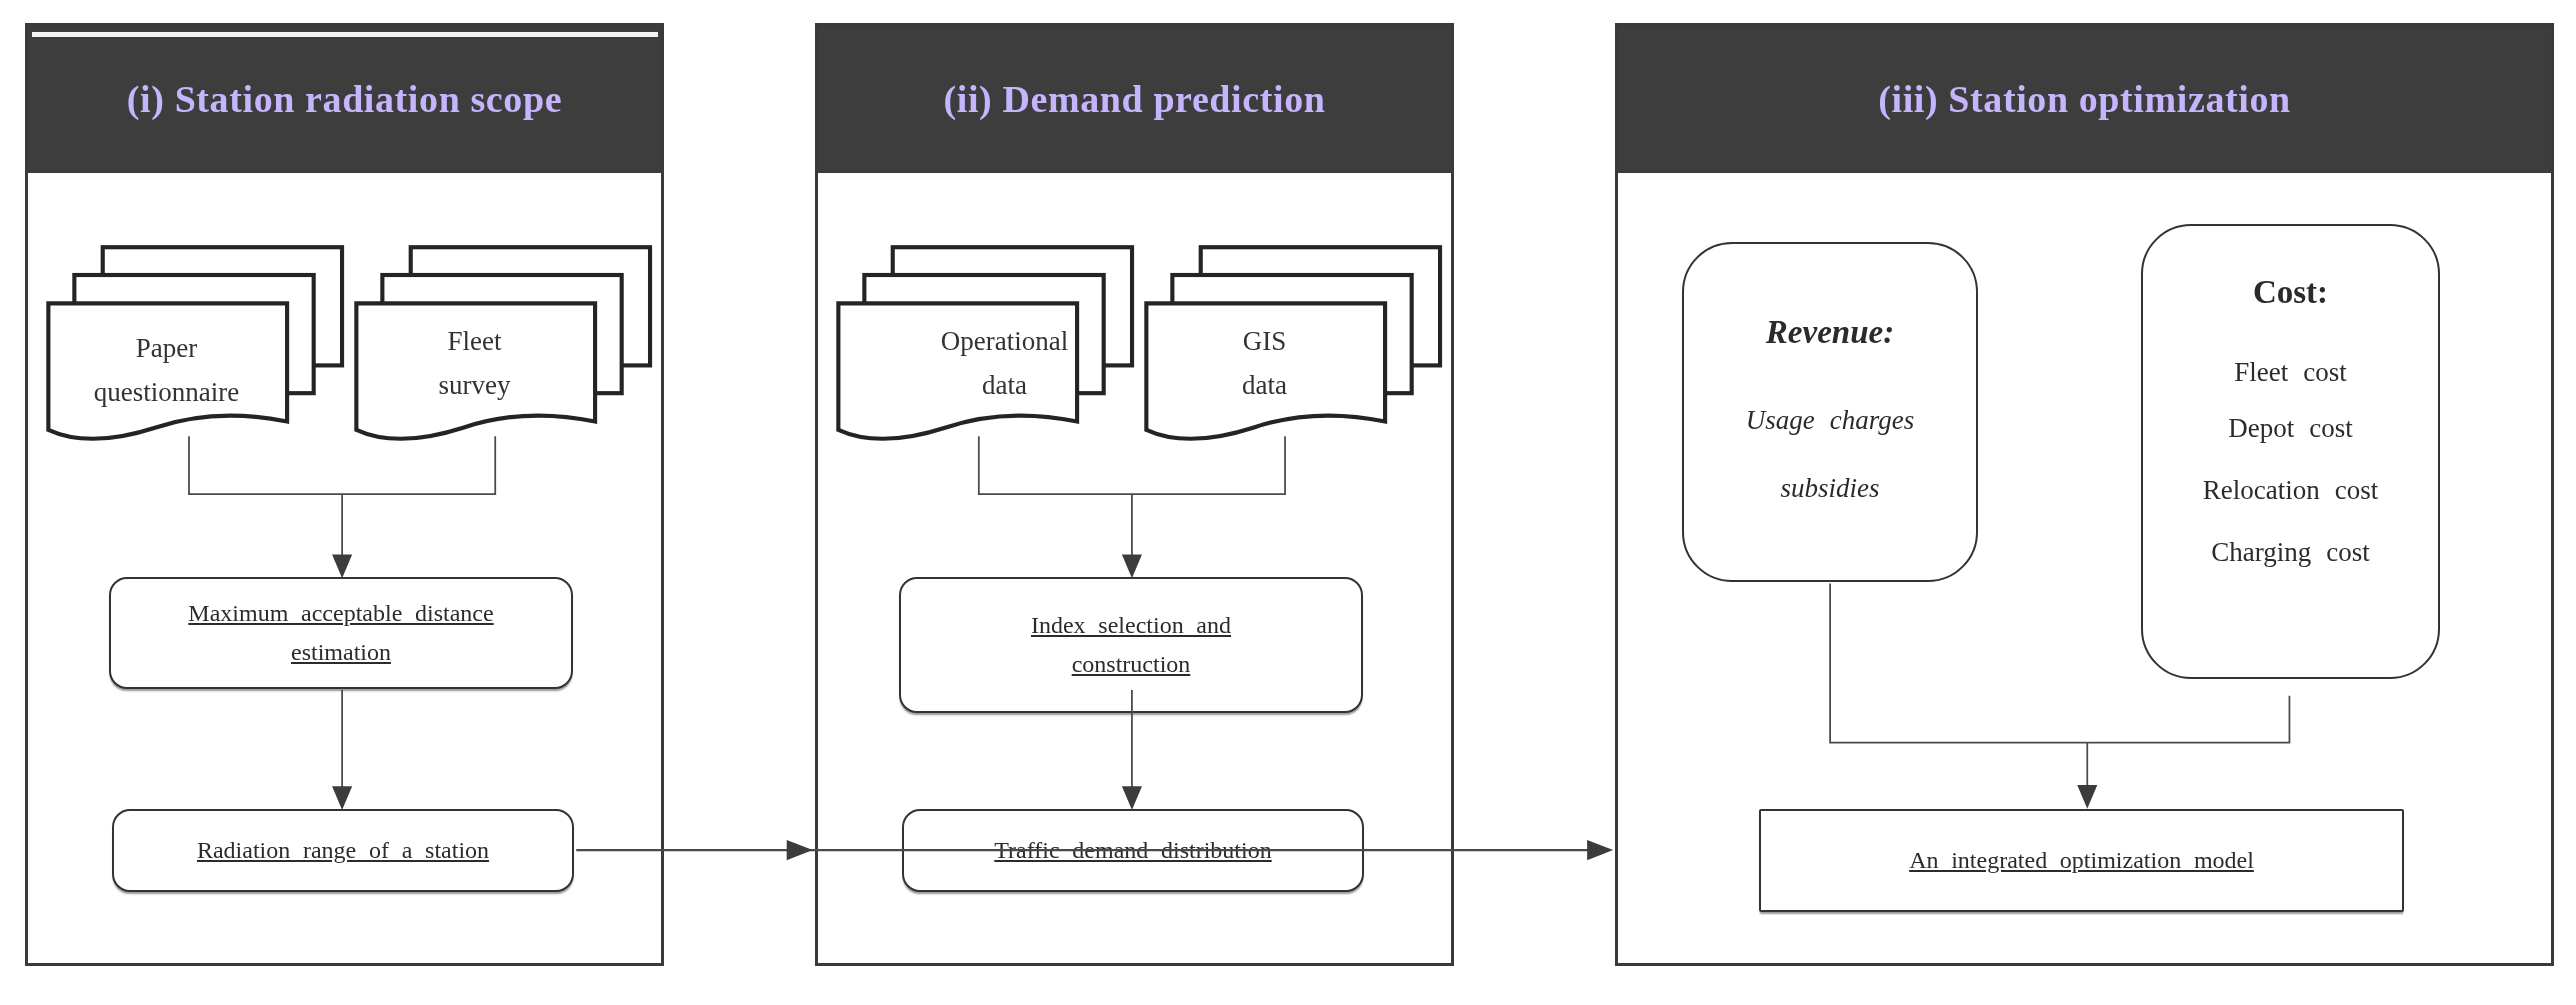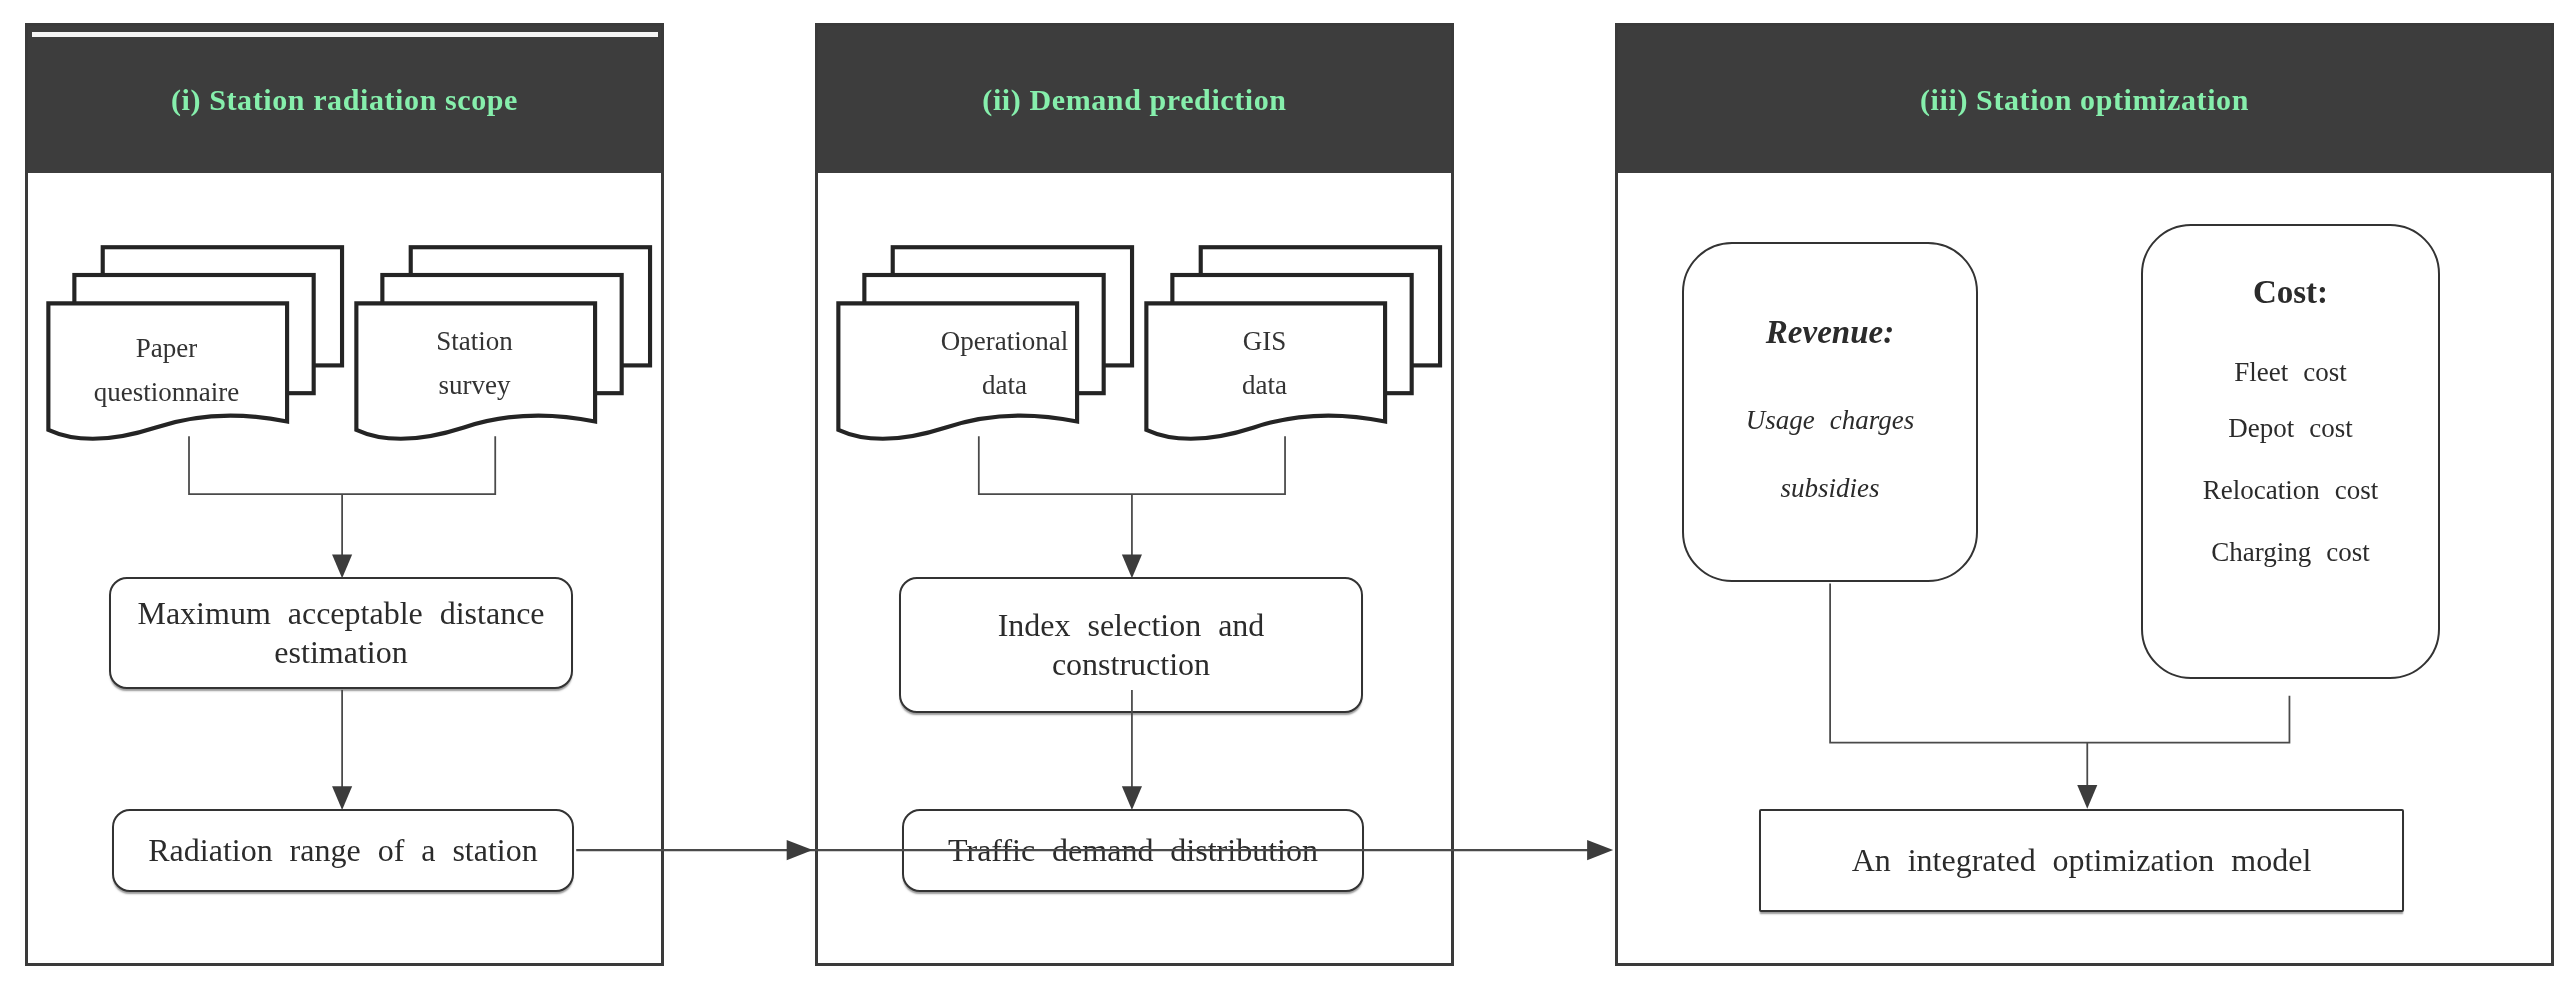--- a/index.html
+++ b/index.html
@@ -1,26 +1,26 @@
 <!DOCTYPE html>
 <html style="font-size:9.5px"><head>
 <meta charset="utf-8">
 <style>
   html,body{margin:0;padding:0;background:#ffffff;}
   .canvas{position:relative;width:2576px;height:1005px;background:#ffffff;overflow:hidden;
           font-family:"Liberation Serif","DejaVu Serif",serif;color:#2b2b2b;}
   .panel{position:absolute;top:23px;height:943px;border:3px solid #3a3a3a;background:#ffffff;box-sizing:border-box;}
   .panel-header{position:absolute;left:0;top:0;width:100%;height:147px;background:#3d3d3d;}
   .panel-title{position:absolute;left:0;top:0;width:100%;height:147px;line-height:147px;
-               text-align:center;color:#86efac;font-size:30px;font-weight:bold;letter-spacing:0.6px;}
+               text-align:center;color:#c4b5fd;font-size:38px;font-weight:bold;letter-spacing:0.6px;}
   .header-accent{position:absolute;left:3.5px;right:3.5px;top:6px;height:4.7px;background:#f5f5f5;}
   .flowbox{position:absolute;border:2.4px solid #333333;border-radius:18px;background:#ffffff;
            box-shadow:0 3.5px 1.8px -1.8px rgba(70,70,70,.55);display:flex;flex-direction:column;
            align-items:center;justify-content:center;text-align:center;box-sizing:border-box;}
-  .flowbox .line{font-size:32px;line-height:39px;word-spacing:0.28em;white-space:nowrap;}
+  .flowbox .line{font-size:24px;line-height:39px;word-spacing:0.28em;white-space:nowrap;text-decoration:underline;}
   .bigbox{position:absolute;border:2.4px solid #333333;border-radius:50px;background:#ffffff;
           box-sizing:border-box;text-align:center;}
   .bigbox .bb-title{font-weight:bold;font-size:33px;word-spacing:0.2em;}
   .bigbox .bb-item{font-size:27px;word-spacing:0.3em;white-space:nowrap;}
   .doc-text{position:absolute;text-align:center;font-size:27px;line-height:44px;word-spacing:0.15em;color:#333333;}
   .overlay{position:absolute;left:0;top:0;pointer-events:none;}
   .docstack{position:absolute;}
 </style>
 </head>
 <body>
@@ -55,21 +55,21 @@
     <div>Paper</div>
     <div>questionnaire</div>
   </div>
 
   <svg class="docstack" style="left:354px;top:244px;" width="299" height="205" viewBox="0 0 506 346">
     <rect x="96" y="5" width="405" height="200" fill="#ffffff" stroke="#242424" stroke-width="7"></rect>
     <rect x="48" y="52" width="405" height="200" fill="#ffffff" stroke="#242424" stroke-width="7"></rect>
     <path d="M4,100 L408,100 L408,300 C330,284 252,288 186,310 C118,332 56,338 4,314 Z" fill="#ffffff" stroke="#242424" stroke-width="7"></path>
   </svg>
   <div class="doc-text" style="left:355px;top:319px;width:239px;">
-    <div>Station</div>
+    <div>Fleet</div>
     <div>survey</div>
   </div>
 
   <svg class="docstack" style="left:836px;top:244px;" width="299" height="205" viewBox="0 0 506 346">
     <rect x="96" y="5" width="405" height="200" fill="#ffffff" stroke="#242424" stroke-width="7"></rect>
     <rect x="48" y="52" width="405" height="200" fill="#ffffff" stroke="#242424" stroke-width="7"></rect>
     <path d="M4,100 L408,100 L408,300 C330,284 252,288 186,310 C118,332 56,338 4,314 Z" fill="#ffffff" stroke="#242424" stroke-width="7"></path>
   </svg>
   <div class="doc-text" style="left:837px;top:319px;width:239px;padding-left:48px;">
     <div>Operational</div>

